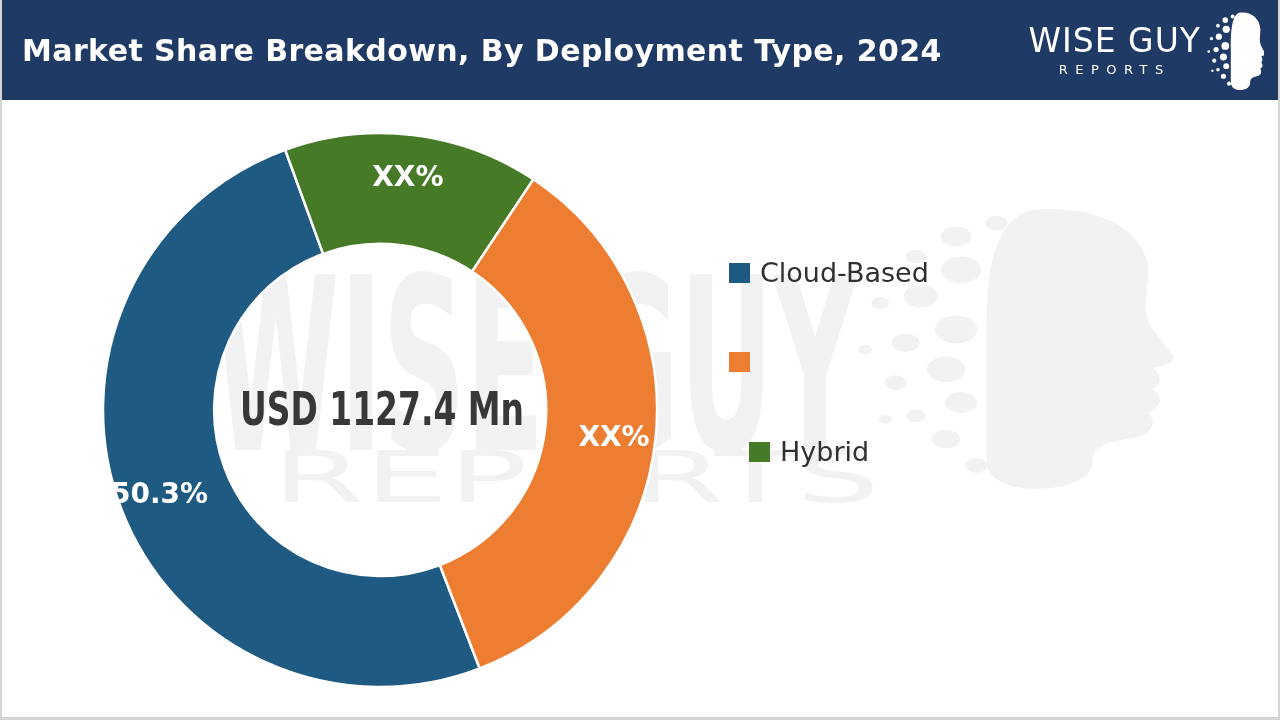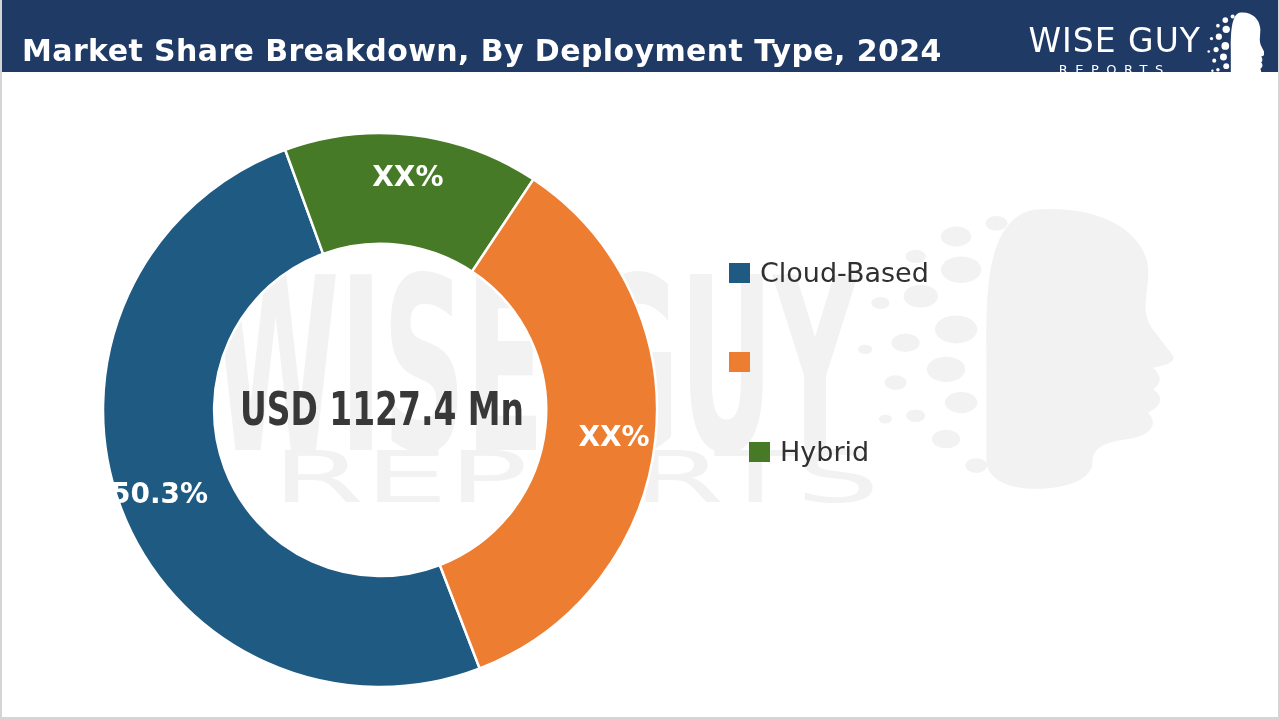--- a/index.html
+++ b/index.html
@@ -1,21 +1,21 @@
 <!DOCTYPE html>
 <html><head>
 <meta charset="utf-8">
 <style>
   html,body{margin:0;padding:0;background:#ffffff;}
   body{width:1280px;height:720px;overflow:hidden;font-family:"DejaVu Sans","Liberation Sans",sans-serif;}
   .canvas{position:relative;width:1280px;height:720px;background:#ffffff;}
   .frame-border{position:absolute;inset:0;border-left:2px solid #d5d5d5;border-right:2px solid #d5d5d5;border-bottom:3px solid #d5d5d5;pointer-events:none;z-index:5;}
 
   
-  .header{position:absolute;top:0;left:0;width:1280px;height:72px;background:#203a66;z-index:3;}
+  .header{position:absolute;top:0;left:0;width:1280px;height:100px;background:#203a66;z-index:3;}
   .chart-title{position:absolute;left:22px;top:0;height:100px;display:flex;align-items:center;
     color:#ffffff;font-size:30px;font-weight:700;letter-spacing:.4px;margin:0;white-space:nowrap;}
   .logo{position:absolute;right:16px;top:9px;height:82px;display:flex;align-items:center;gap:4px;}
   .logo-text{display:flex;flex-direction:column;align-items:center;}
   .logo-word{color:#ffffff;font-size:33px;font-weight:400;letter-spacing:1px;line-height:36px;white-space:nowrap;}
   .logo-sub{color:#ffffff;font-size:13px;font-weight:400;letter-spacing:7.5px;margin-top:3px;white-space:nowrap;}
   .logo-head{display:block;}
 
   
   .chart-svg{position:absolute;left:0;top:0;z-index:1;}

